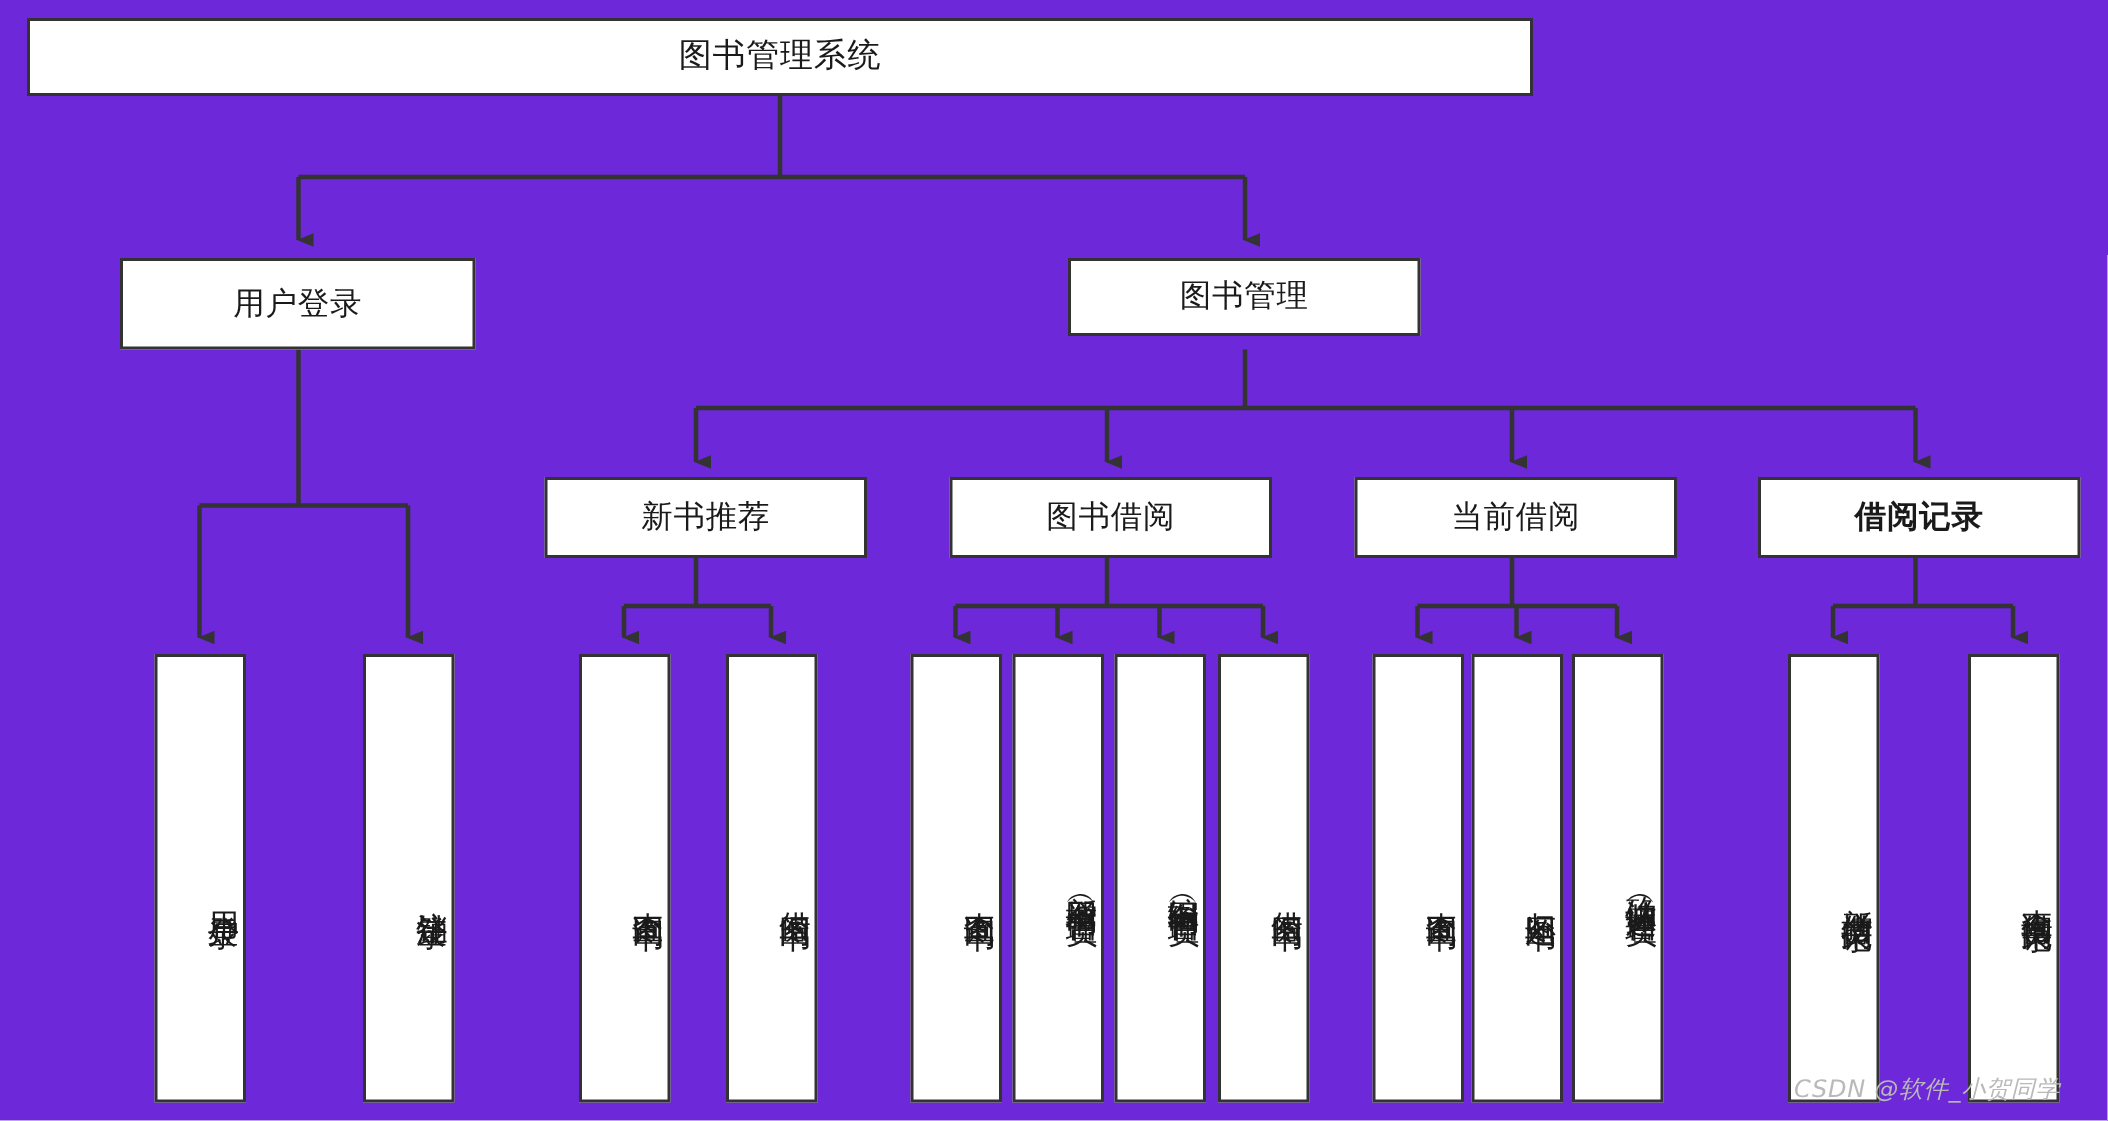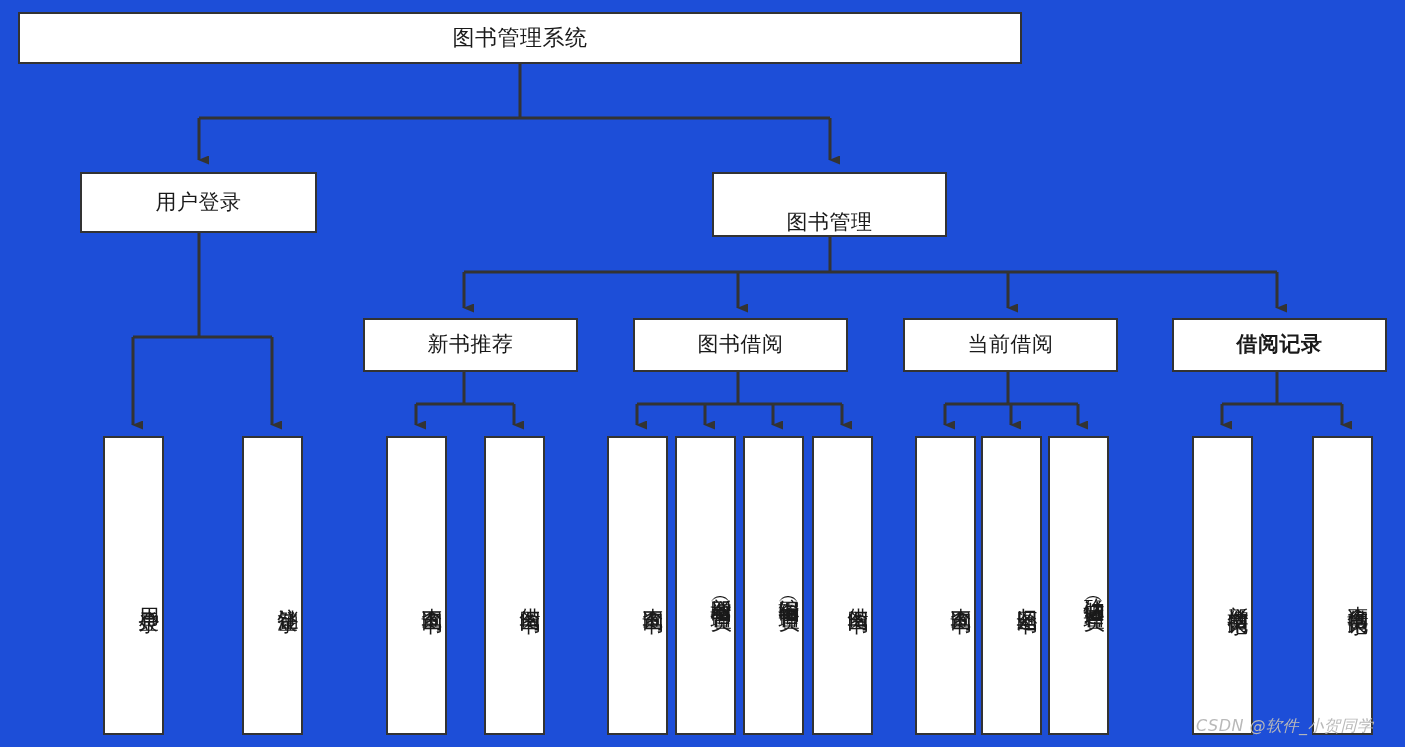--- a/index.html
+++ b/index.html
@@ -8,21 +8,21 @@
     padding: 0;
     background: #ffffff;
   }
   body {
     font-family: "DejaVu Sans", "Liberation Sans", sans-serif;
   }
   #diagram-root {
     position: relative;
     width: 1405px;
     height: 747px;
-    background: #1d4ed8;
+    background: #6d28d9;
     overflow: hidden;
   }
   #connector-layer {
     position: absolute;
     left: 0;
     top: 0;
     width: 1405px;
     height: 747px;
     pointer-events: none;
   }
@@ -122,21 +122,21 @@
     </g>
   </svg>
 
   <div class="node horizontal root" style="left:18px; top:12px; width:1004px; height:52px;">
     <span>图书管理系统</span>
   </div>
 
   <div class="node horizontal" style="left:80px; top:172px; width:237px; height:61px;">
     <span>用户登录</span>
   </div>
-  <div class="node horizontal" style="left:712px; top:172px; width:235px; height:65px;align-items:flex-end;">
+  <div class="node horizontal" style="left:712px; top:172px; width:235px; height:52px;">
     <span>图书管理</span>
   </div>
 
   <div class="node horizontal" style="left:363px; top:318px; width:215px; height:54px;justify-content:center;">
     <span>新书推荐</span>
   </div>
   <div class="node horizontal" style="left:633px; top:318px; width:215px; height:54px;">
     <span>图书借阅</span>
   </div>
   <div class="node horizontal" style="left:903px; top:318px; width:215px; height:54px;">

